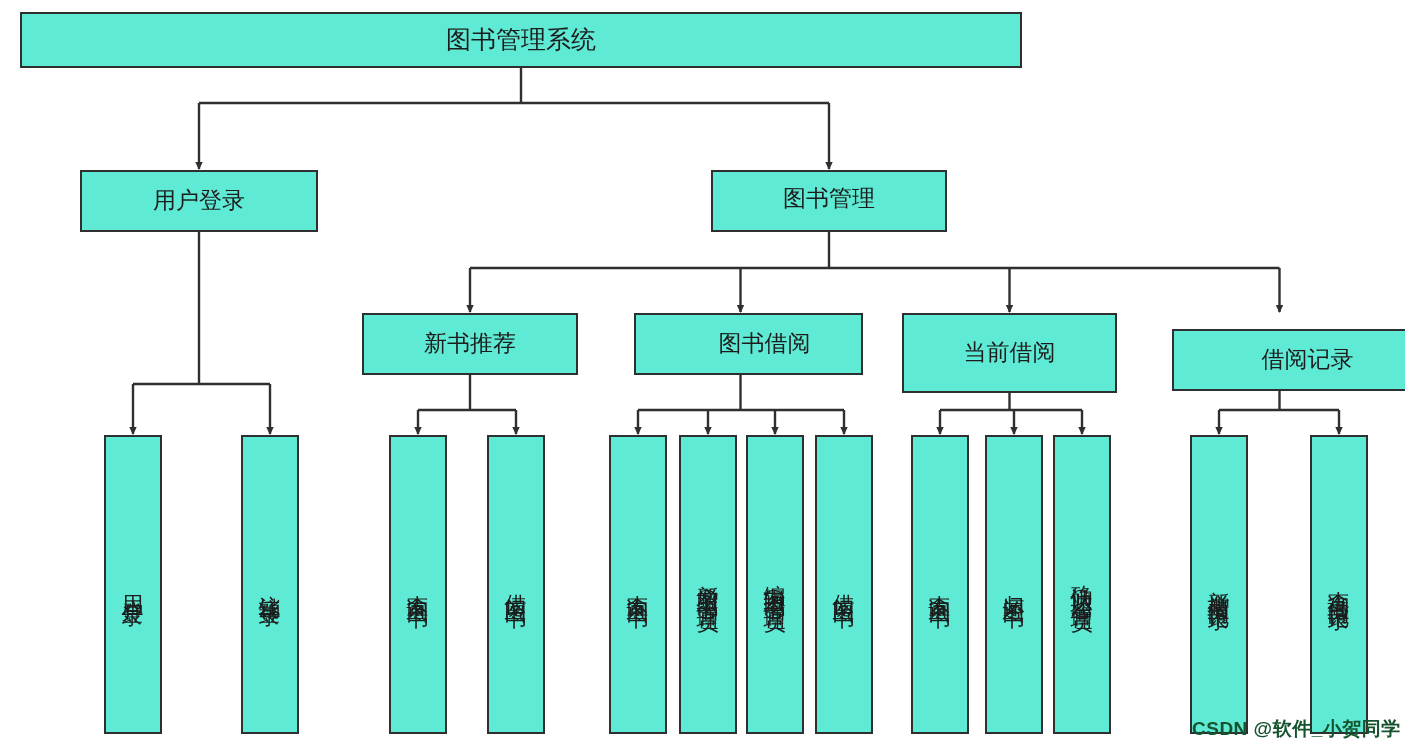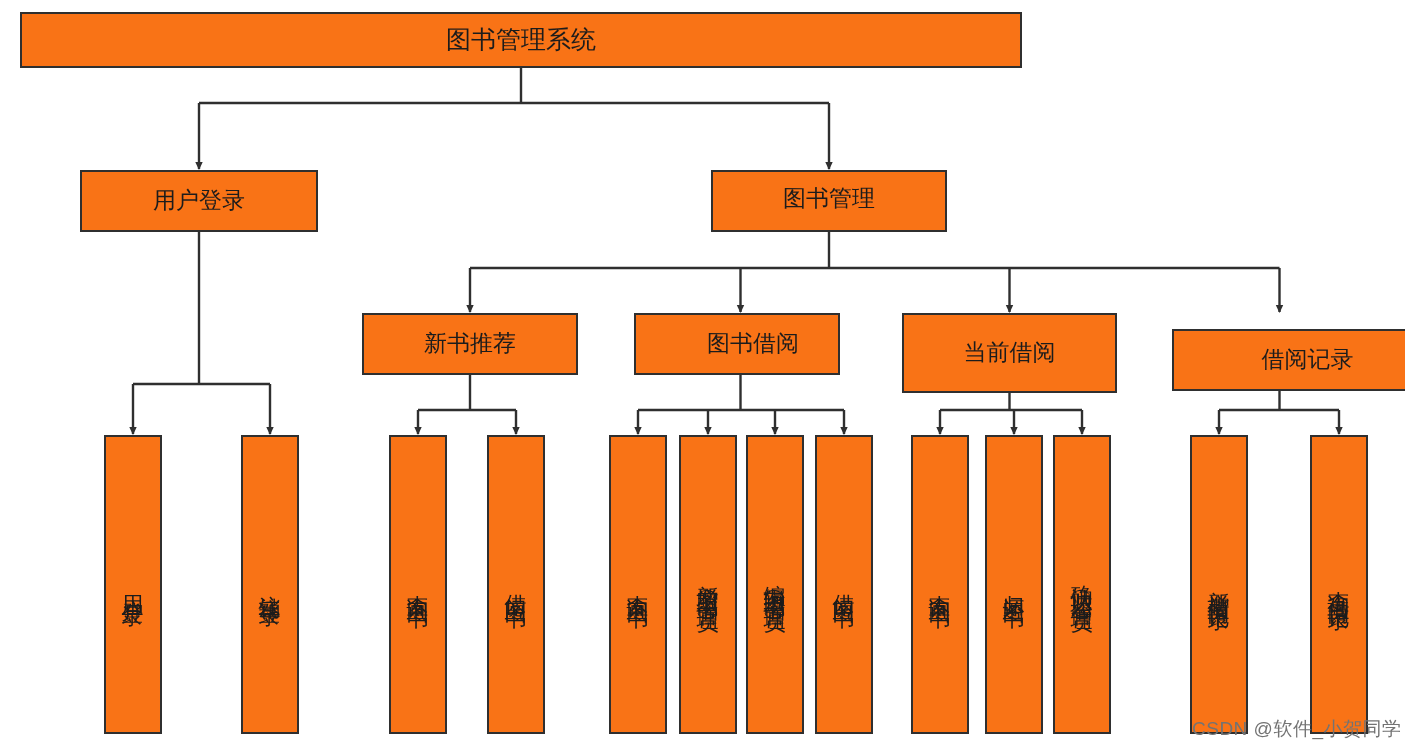--- a/index.html
+++ b/index.html
@@ -21,21 +21,21 @@
     position: absolute;
     left: 0;
     top: 0;
     width: 1405px;
     height: 747px;
   }
   .node {
     position: absolute;
     box-sizing: border-box;
     border: 2px solid #2f2f2f;
-    background: #f97316;
+    background: #5eead4;
     display: flex;
     align-items: center;
     justify-content: center;
     color: #1c1c1c;
     z-index: 2;
   }
   .node .label {
     text-align: center;
     line-height: 1.18;
     white-space: pre-line;
@@ -51,24 +51,25 @@
     font-size: 22px;
     writing-mode: vertical-rl;
     text-orientation: upright;
     letter-spacing: 4px;
     line-height: 1.05;
     white-space: nowrap;
   }
   .watermark {
     position: absolute;
     font-size: 19px;
-    color: #737373;
+    color: #14532d;
     white-space: nowrap;
     z-index: 3;
     letter-spacing: 0.5px;
+    font-weight: bold;
   }
 </style>
 </head>
 <body>
 
 <div id="canvas">
 
   <svg id="wire-layer" viewBox="0 0 1405 747" xmlns="http://www.w3.org/2000/svg">
     <defs>
       <marker id="arrowhead" markerWidth="9" markerHeight="9" refX="7.4" refY="4.5" orient="auto" markerUnits="userSpaceOnUse">
@@ -118,21 +119,21 @@
       </div>
       <div class="node node-l2" style="left: 80px; top: 170px; width: 238px; height: 62px;">
         <span class="label">用户登录</span>
       </div>
       <div class="node node-l2" style="left: 711px; top: 170px; width: 236px; height: 62px; font-family: Liberation Mono, monospace;">
         <span class="label">图书管理</span>
       </div>
       <div class="node node-l3" style="left: 362px; top: 313px; width: 216px; height: 62px;">
         <span class="label">新书推荐</span>
       </div>
-      <div class="node node-l3" style="left: 634px; top: 313px; width: 206px; height: 62px; padding-left: 32px;">
+      <div class="node node-l3" style="left: 634px; top: 313px; width: 229px; height: 62px; padding-left: 32px;">
         <span class="label">图书借阅</span>
       </div>
       <div class="node node-l3" style="left: 902px; top: 313px; width: 215px; height: 80px;">
         <span class="label">当前借阅</span>
       </div>
       <div class="node node-l3" style="left: 1172px; top: 329px; width: 253px; height: 62px; padding-left: 18px;">
         <span class="label">借阅记录</span>
       </div>
       <div class="node node-leaf" style="left: 104px; top: 435px; width: 58px; height: 299px;">
         <span class="label">用户登录</span>

